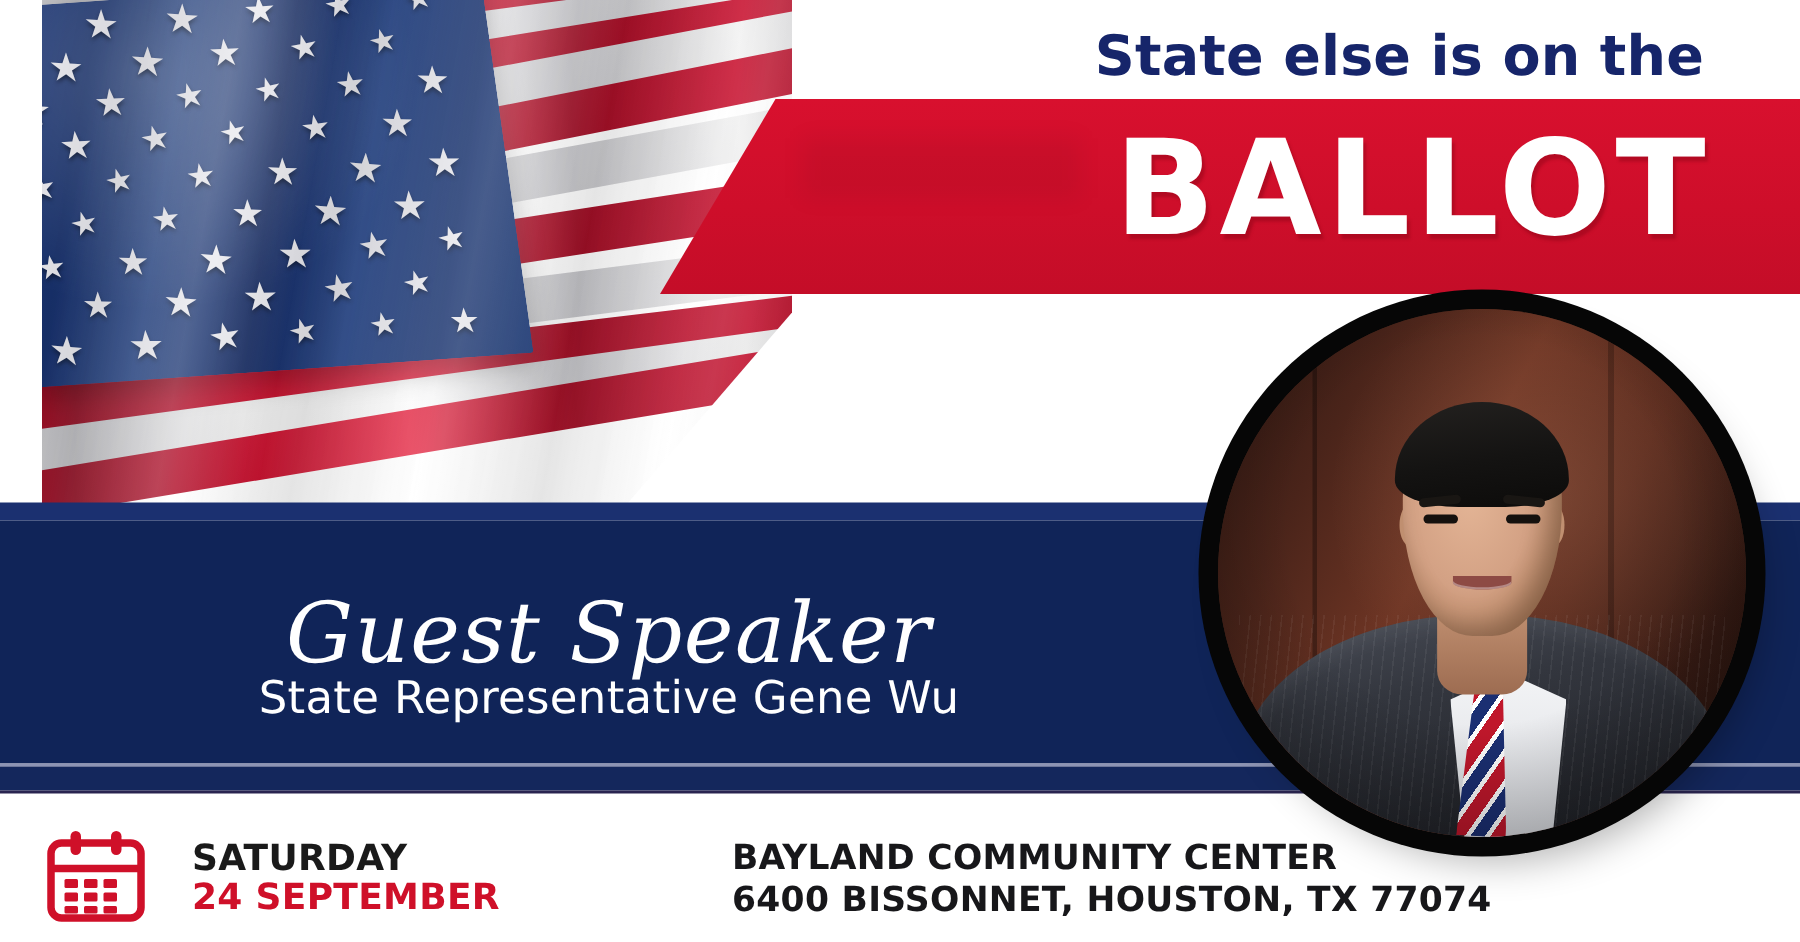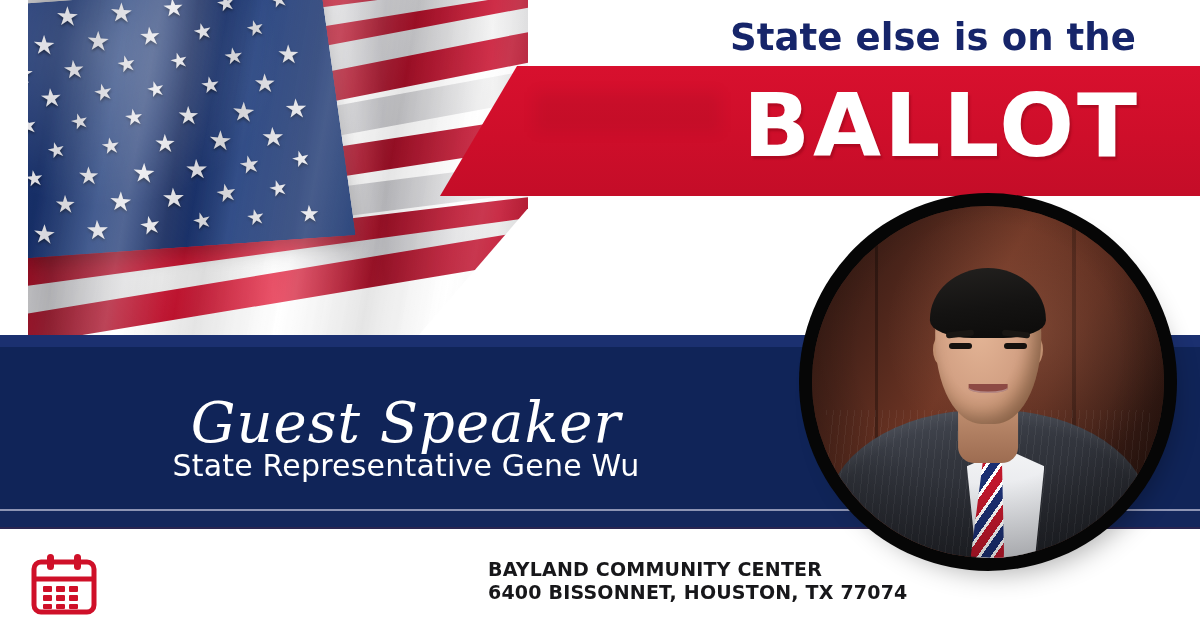--- a/index.html
+++ b/index.html
@@ -180,21 +180,21 @@
   .fd-date{font-weight:700;font-size:24px;color:#cf1029;letter-spacing:.2px;display:block;}
   .footer-time{
     position:absolute;left:306px;top:572px;
     font-family:"DejaVu Sans", sans-serif;
     font-weight:700;font-size:34px;color:#cf1029;letter-spacing:.4px;
   }
   .footer-venue{
     position:absolute;left:488px;top:558px;
     font-family:"DejaVu Sans", sans-serif;line-height:1.22;
   }
-  .fv-line{display:block;font-weight:700;font-size:19px;color:#17171a;letter-spacing:.2px;}
+  .fv-line{display:block;font-weight:700;font-size:23px;color:#17171a;letter-spacing:.2px;}
 </style>
 </head>
 <body>
 
 <div id="stage">
 
   <div class="flag-wrap">
     <div class="flag-stripes" id="stripes">
         <div class="stripe" style="top: 16px; height: 30px; transform: rotate(-7.42182deg); background: linear-gradient(95deg, rgb(242, 242, 242) 0%, rgb(185, 185, 189) 14%, rgb(242, 242, 242) 30%, rgb(255, 255, 255) 46%, rgb(198, 198, 202) 62%, rgb(242, 242, 242) 78%, rgb(169, 169, 174) 100%);"></div>
         <div class="stripe" style="top: 46px; height: 30px; transform: rotate(-6.80094deg); background: linear-gradient(95deg, rgb(200, 16, 46) 0%, rgb(142, 11, 32) 14%, rgb(200, 16, 46) 30%, rgb(232, 49, 76) 46%, rgb(160, 15, 38) 62%, rgb(200, 16, 46) 78%, rgb(125, 10, 28) 100%);"></div>
@@ -314,20 +314,24 @@
       <rect x="39" y="34" width="9" height="6" rx="1"></rect>
       <rect x="13" y="43" width="9" height="6" rx="1"></rect>
       <rect x="26" y="43" width="9" height="6" rx="1"></rect>
       <rect x="39" y="43" width="9" height="6" rx="1"></rect>
       <rect x="13" y="52" width="9" height="5" rx="1"></rect>
       <rect x="26" y="52" width="9" height="5" rx="1"></rect>
       <rect x="39" y="52" width="9" height="5" rx="1"></rect>
     </g>
   </svg>
 
+  <div class="footer-date">
+    <span class="fd-day">SATURDAY</span>
+    <span class="fd-date">24 SEPTEMBER</span>
+  </div>
 
 
   <div class="footer-venue">
     <span class="fv-line">BAYLAND COMMUNITY CENTER</span>
     <span class="fv-line">6400 BISSONNET, HOUSTON, TX 77074</span>
   </div>
 
 </div>
 
 </body></html>

